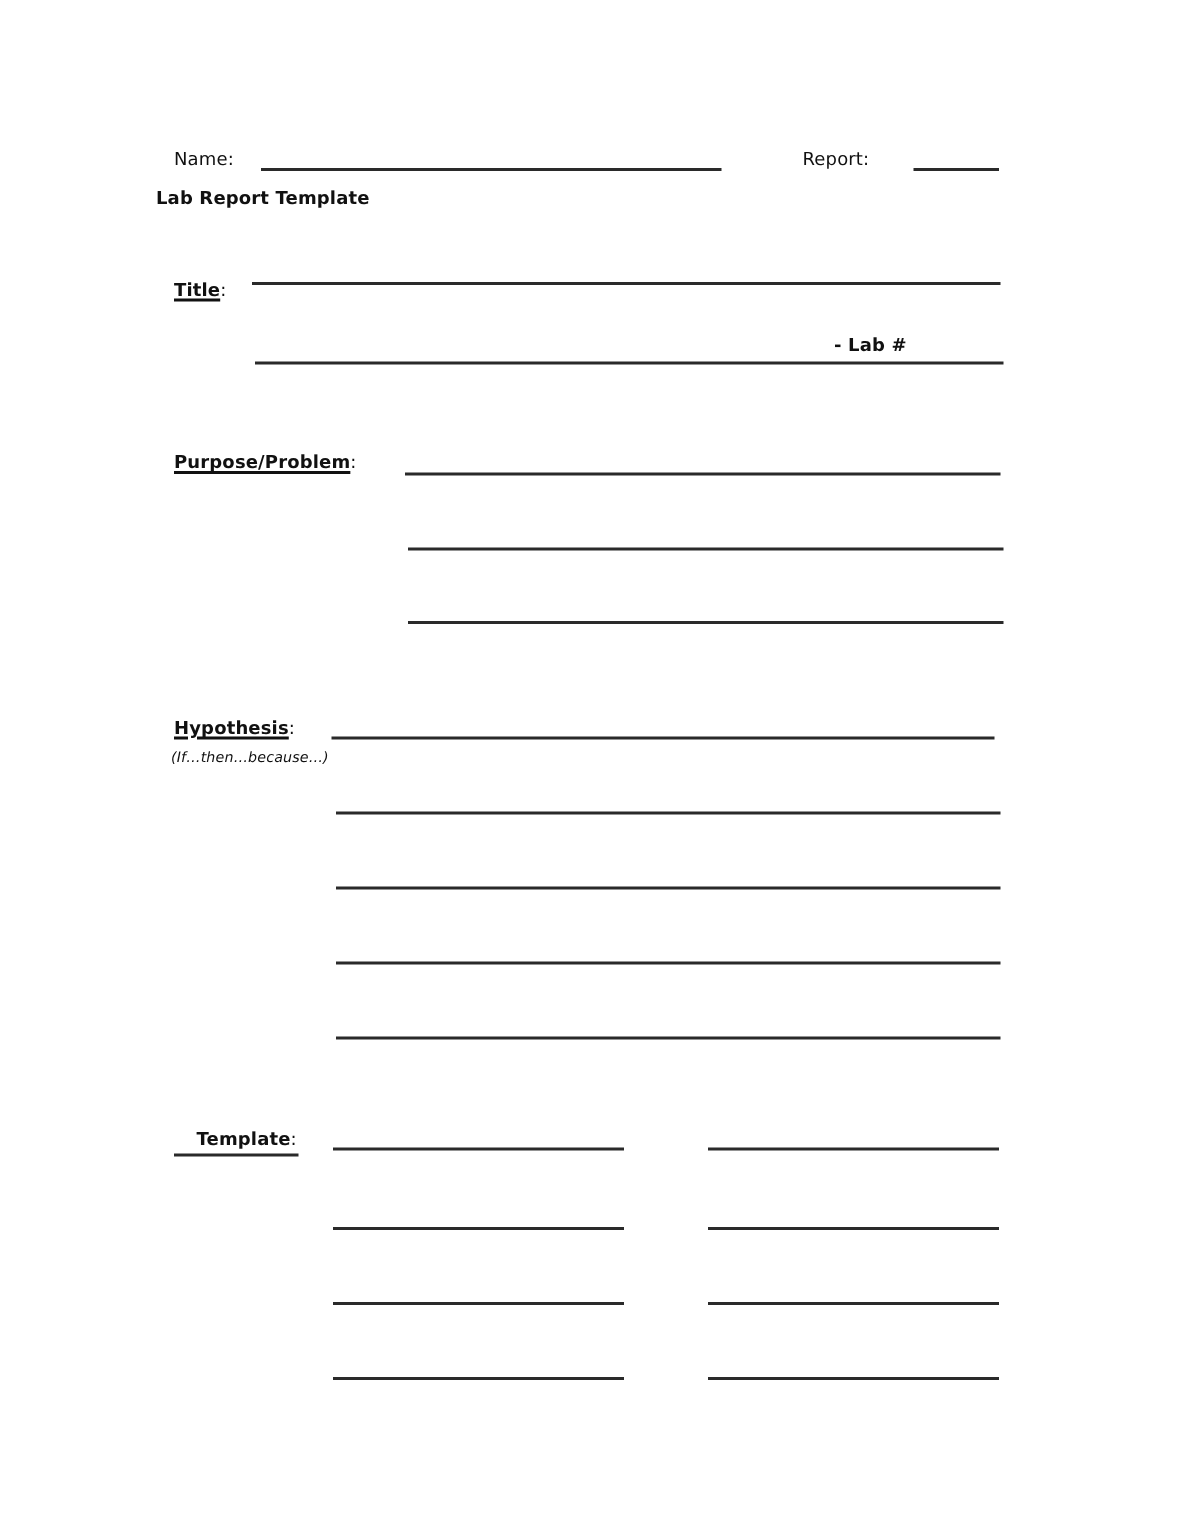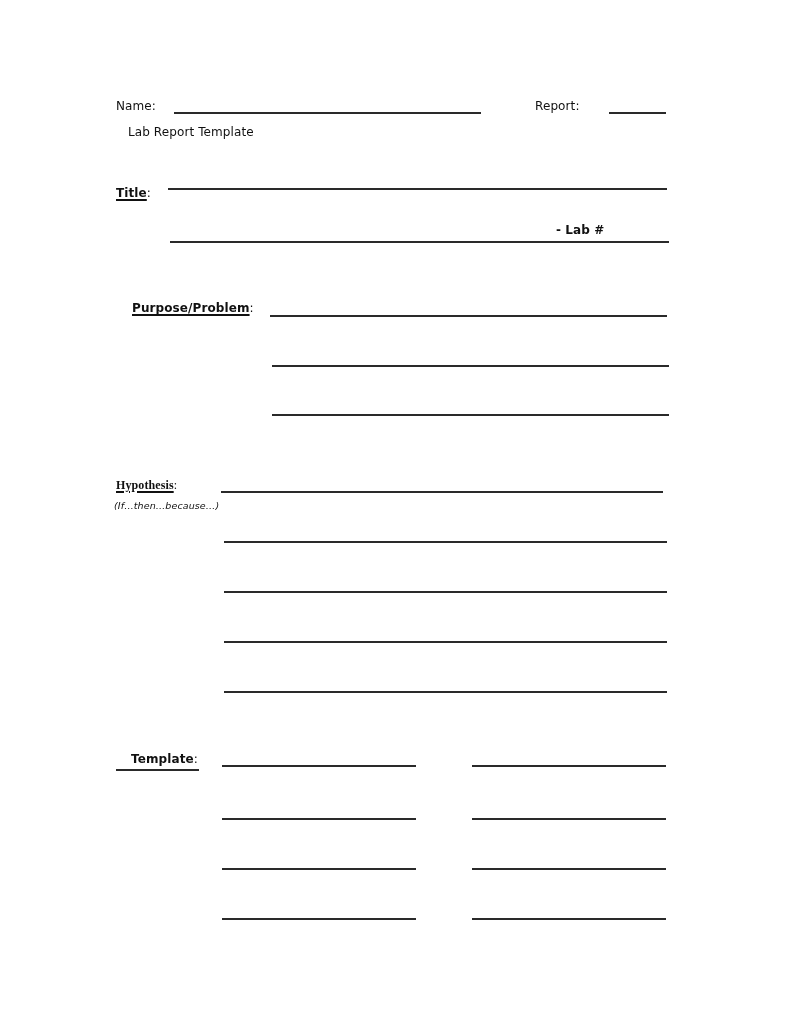--- a/index.html
+++ b/index.html
@@ -55,44 +55,44 @@
 </div>
 <div class="line" style="left:174px; top:112px; width:307px;"></div>
 <input class="field" style="left: 174px; top: 90px; width: 307px;" type="text">
 
 <div class="txt" style="left:535px; top:96px;">
   <span>Report:</span>
 </div>
 <div class="line" style="left:609px; top:112px; width:57px;"></div>
 <input class="field" style="left: 609px; top: 90px; width: 57px;" type="text">
 
-<div class="txt" style="left:128px; top:122px;">Lab Report Template</div>
+<div class="txt" style="left:104px; top:122px;font-weight:bold;">Lab Report Template</div>
 
 <div class="txt bold" style="left:116px; top:172px;margin-top:11px;">
   <span class="u">Title</span><span style="font-weight:normal;">:</span>
 </div>
 <div class="line" style="left:168px; top:188px; width:499px;"></div>
 <input class="field" style="left: 168px; top: 166px; width: 499px;" type="text">
 
 <div class="txt bold" style="left:556px; top:220px;">- Lab #</div>
 <div class="line" style="left:170px; top:241px; width:499px;"></div>
 <input class="field" style="left: 170px; top: 219px; width: 380px;" type="text">
 <input class="field" style="left: 625px; top: 219px; width: 44px;" type="text">
 
-<div class="txt bold" style="left:116px; top:298px;margin-left:16px;">
+<div class="txt bold" style="left:116px; top:298px;">
   <span class="u">Purpose/Problem</span><span style="font-weight:normal;">:</span>
 </div>
 <div class="line" style="left:270px; top:315px; width:397px;"></div>
 <input class="field" style="left: 270px; top: 293px; width: 397px;" type="text">
 <div class="line" style="left:272px; top:365px; width:397px;"></div>
 <input class="field" style="left: 272px; top: 343px; width: 397px;" type="text">
 <div class="line" style="left:272px; top:414px; width:397px;"></div>
 <input class="field" style="left: 272px; top: 392px; width: 397px;" type="text">
 
-<div class="txt bold" style="left:116px; top:475px;font-family:Liberation Serif, serif;">
+<div class="txt bold" style="left:116px; top:475px;">
   <span class="u">Hypothesis</span><span style="font-weight:normal;">:</span>
 </div>
 <div class="txt small-italic" style="left:114px; top:500px;">(If…then…because…)</div>
 <div class="line" style="left:221px; top:491px; width:442px;"></div>
 <input class="field" style="left: 221px; top: 469px; width: 442px;" type="text">
 <div class="line" style="left:224px; top:541px; width:443px;"></div>
 <input class="field" style="left: 224px; top: 519px; width: 443px;" type="text">
 <div class="line" style="left:224px; top:591px; width:443px;"></div>
 <input class="field" style="left: 224px; top: 569px; width: 443px;" type="text">
 <div class="line" style="left:224px; top:641px; width:443px;"></div>

